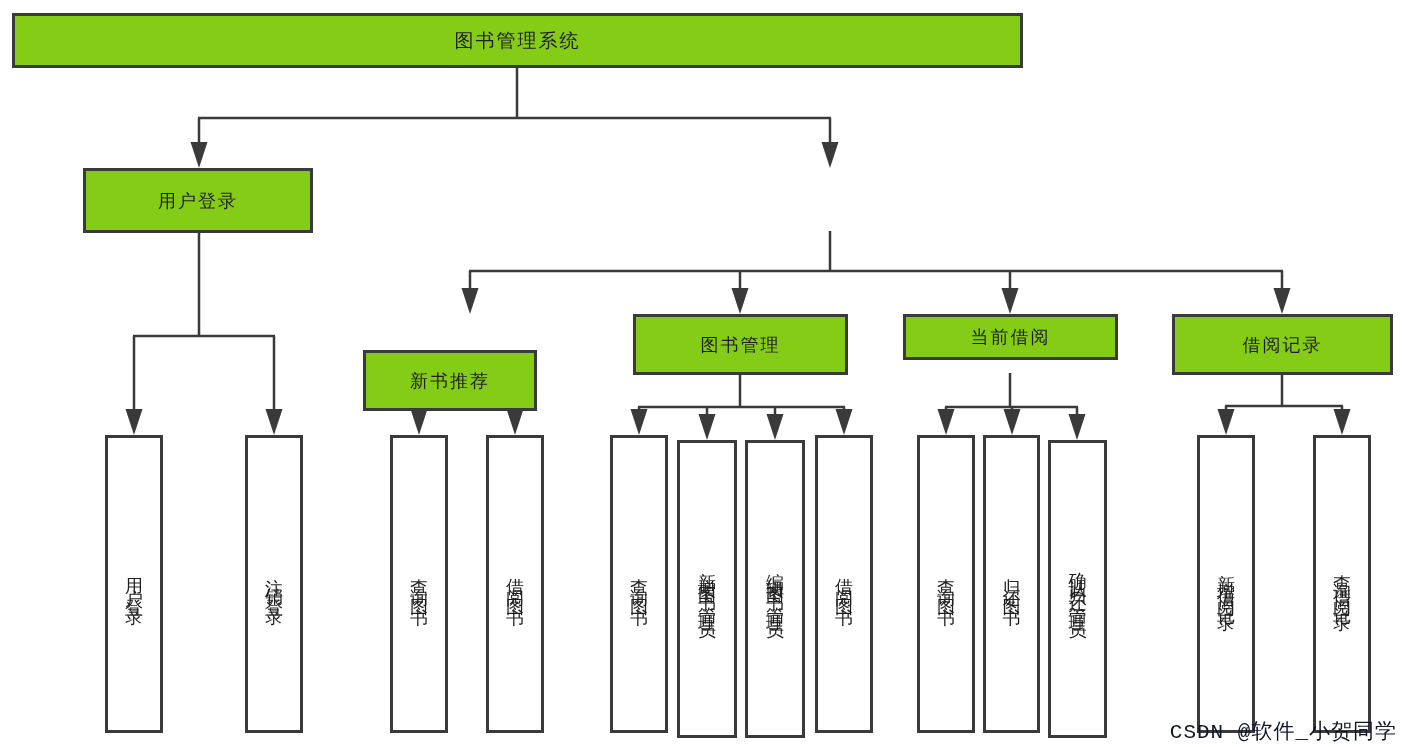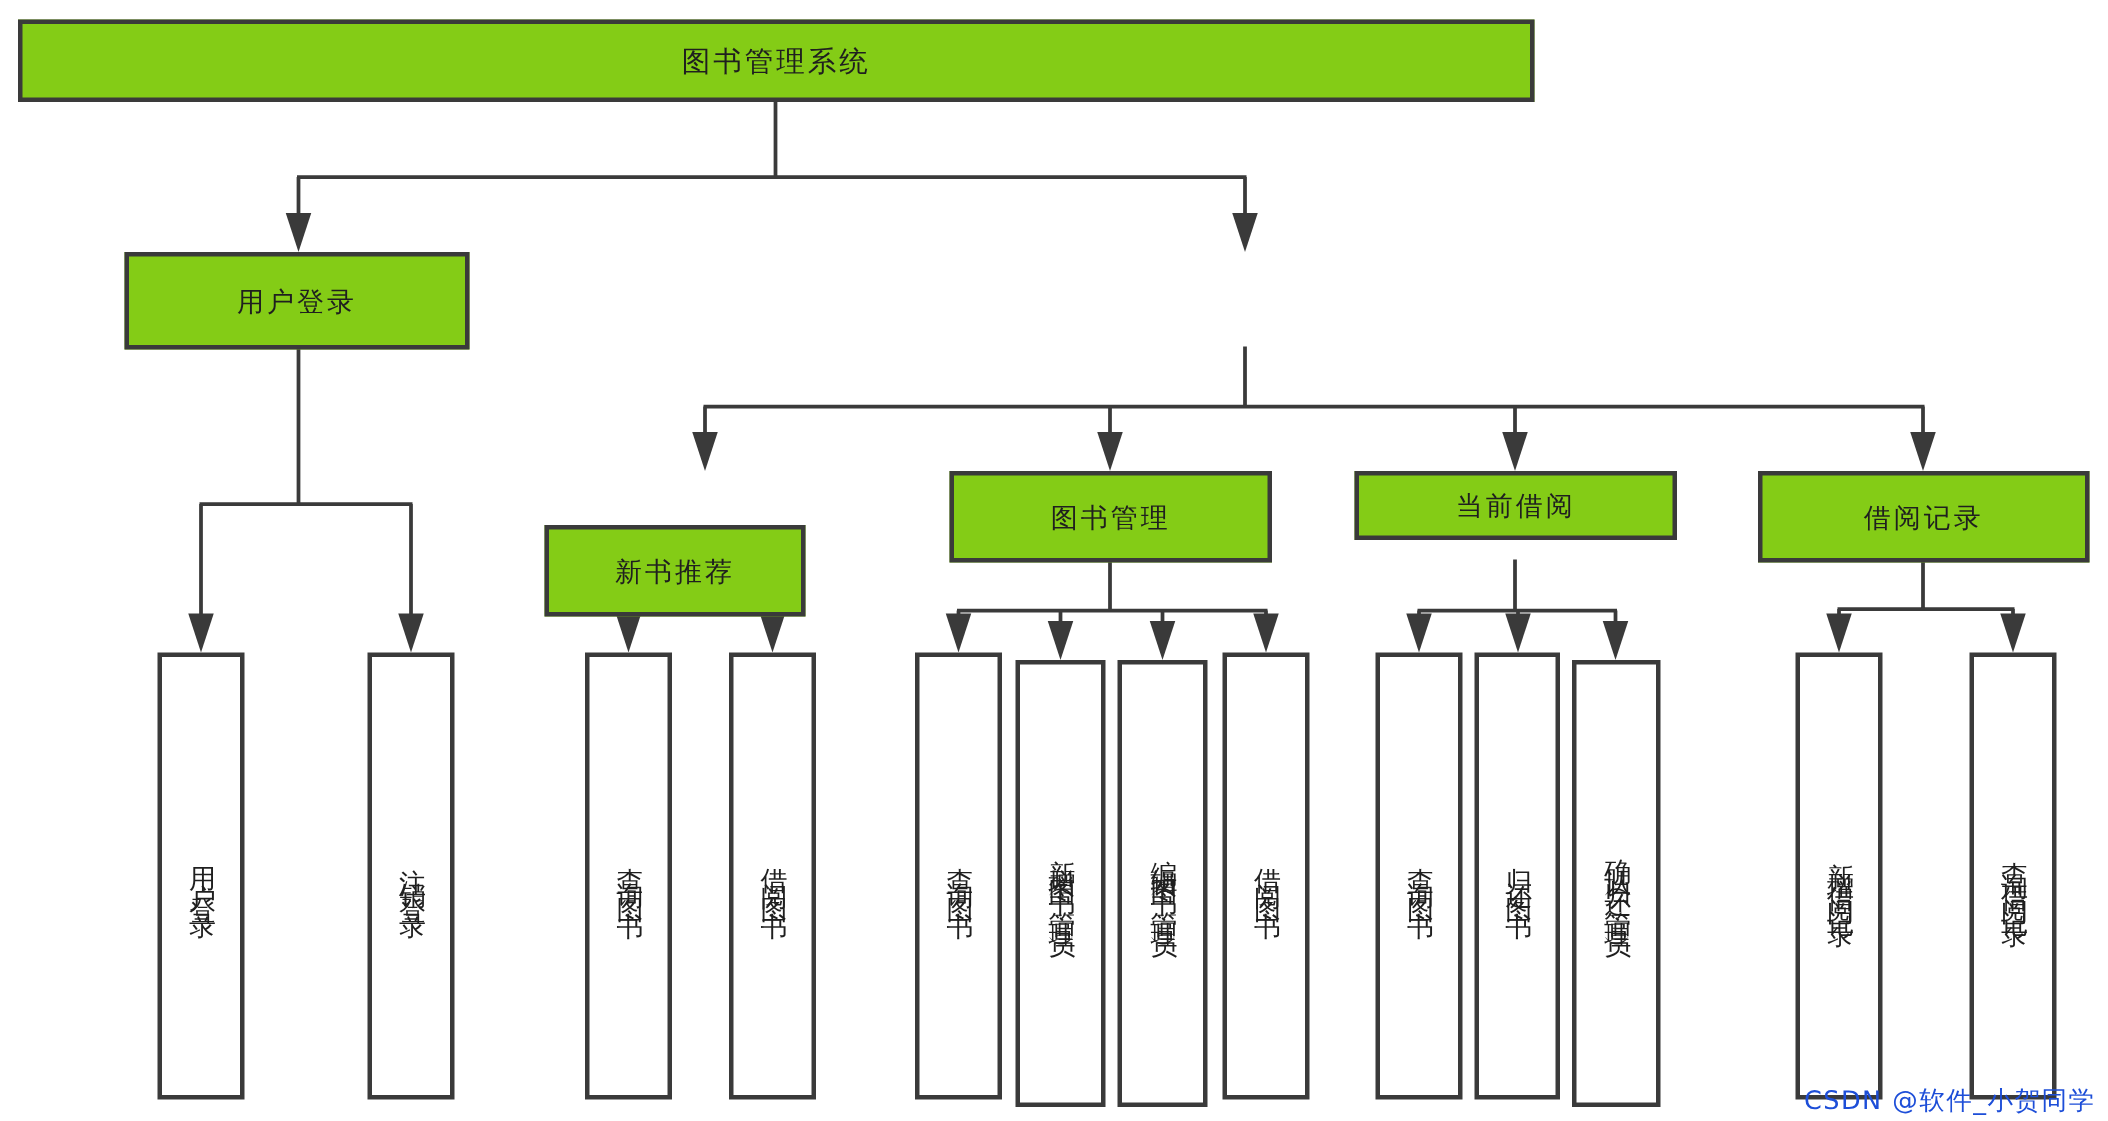--- a/index.html
+++ b/index.html
@@ -18,21 +18,21 @@
   .vnode{
     position:absolute;z-index:2;background:#ffffff;
     border:3px solid #3a3a3a;box-sizing:border-box;
     width:58px;height:298px;
     writing-mode:vertical-rl;text-orientation:mixed;
     display:flex;align-items:center;justify-content:center;
     font-size:18px;color:#1f1f1f;letter-spacing:10px;line-height:1;
   }
   .watermark{
     position:absolute;right:8px;bottom:2px;z-index:3;
-    font-size:17px;color:#1d4ed8;letter-spacing:1px;white-space:nowrap;
+    font-size:21px;color:#0f172a;letter-spacing:1px;white-space:nowrap;font-family:Liberation Mono, monospace;
   }
 </style>
 </head>
 <body>
 
 <div class="canvas">
 
   <svg width="1405" height="747" viewBox="0 0 1405 747">
     <g stroke="#3a3a3a" stroke-width="2.5" fill="none">
 

